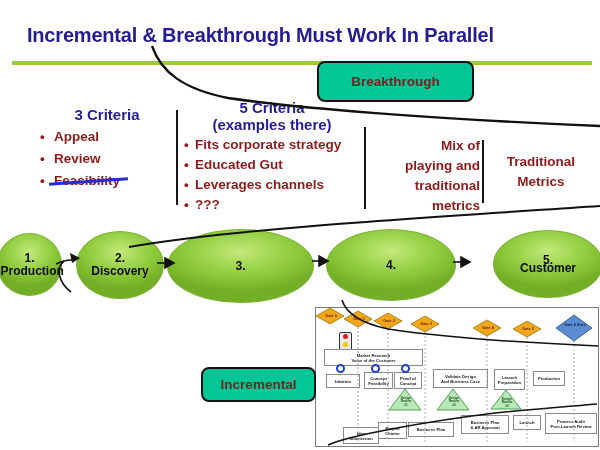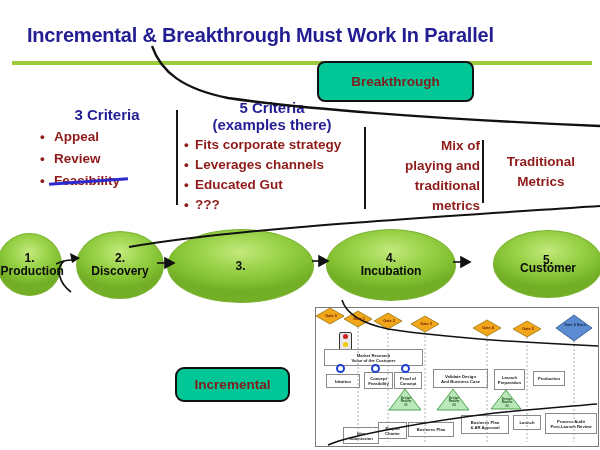--- a/index.html
+++ b/index.html
@@ -10,21 +10,21 @@
   
   .title{left:27px;top:24px;width:560px;font-size:20px;font-weight:bold;color:#231d93;letter-spacing:-0.2px;}
   .green-rule{left:12px;top:61px;width:580px;height:3.5px;background:#9dc93c;}
 
   
   .tealbox{background:#00c795;border:2px solid #111;border-radius:8px;z-index:10;
            display:flex;flex-direction:column;align-items:center;justify-content:center;text-align:center;}
   .breakthrough{left:317px;top:61px;width:153px;height:37px;}
   .tb-title{font-size:13.5px;font-weight:bold;color:#7f1d1d;line-height:15px;}
   .tb-sub{font-size:9.5px;font-weight:bold;color:#8e1a1a;line-height:11px;}
-  .incremental{left:175px;top:367px;width:111px;height:31px;border-radius:9px;}
+  .incremental{left:201px;top:367px;width:111px;height:31px;}
 
   
   .colhead{font-size:15px;font-weight:bold;color:#231d93;text-align:center;line-height:17px;}
   .redline{font-size:13.5px;font-weight:bold;color:#8e1a1a;}
   .col2{left:38px;top:106px;width:138px;}
   .col2 .items{margin-top:3px;}
   .col2 .item{position:relative;padding-left:16px;line-height:22px;}
   .col5{left:182px;top:99px;width:180px;}
   .col5 .items{margin-top:2px;}
   .col5 .item{position:relative;padding-left:13px;line-height:20px;}
@@ -98,22 +98,22 @@
 
   <div class="abs vdiv" style="left:176px;top:110px;height:95px;"></div>
   <div class="abs vdiv" style="left:364px;top:127px;height:82px;"></div>
   <div class="abs vdiv" style="left:482px;top:140px;height:63px;"></div>
 
   <div class="abs col5">
     <div class="colhead">5 Criteria</div>
     <div class="colhead">(examples there)</div>
     <div class="items redline">
       <div class="item">Fits corporate strategy</div>
+      <div class="item">Educated Gut</div>
       <div class="item">Leverages channels</div>
-      <div class="item">Educated Gut</div>
       <div class="item">???</div>
     </div>
   </div>
 
   <div class="abs mixcol redline">
     <div>Mix of</div>
     <div>playing and</div>
     <div>traditional</div>
     <div>metrics</div>
   </div>
@@ -129,21 +129,20 @@
   </div>
   <div class="abs oval oval2">
     <div class="num">2.</div>
     <div class="lbl">Discovery</div>
   </div>
   <div class="abs oval oval3">
     <div class="num">3.</div>
   </div>
   <div class="abs oval oval4">
     <div class="num">4.</div>
-    <div class="lbl">Incubation</div>
   </div>
   <div class="abs oval oval5">
     <div class="num">5.</div>
     <div class="lbl">Customer</div>
   </div>
 
   <div class="abs tealbox incremental">
     <div class="tb-title">Incremental</div>
   </div>
 

